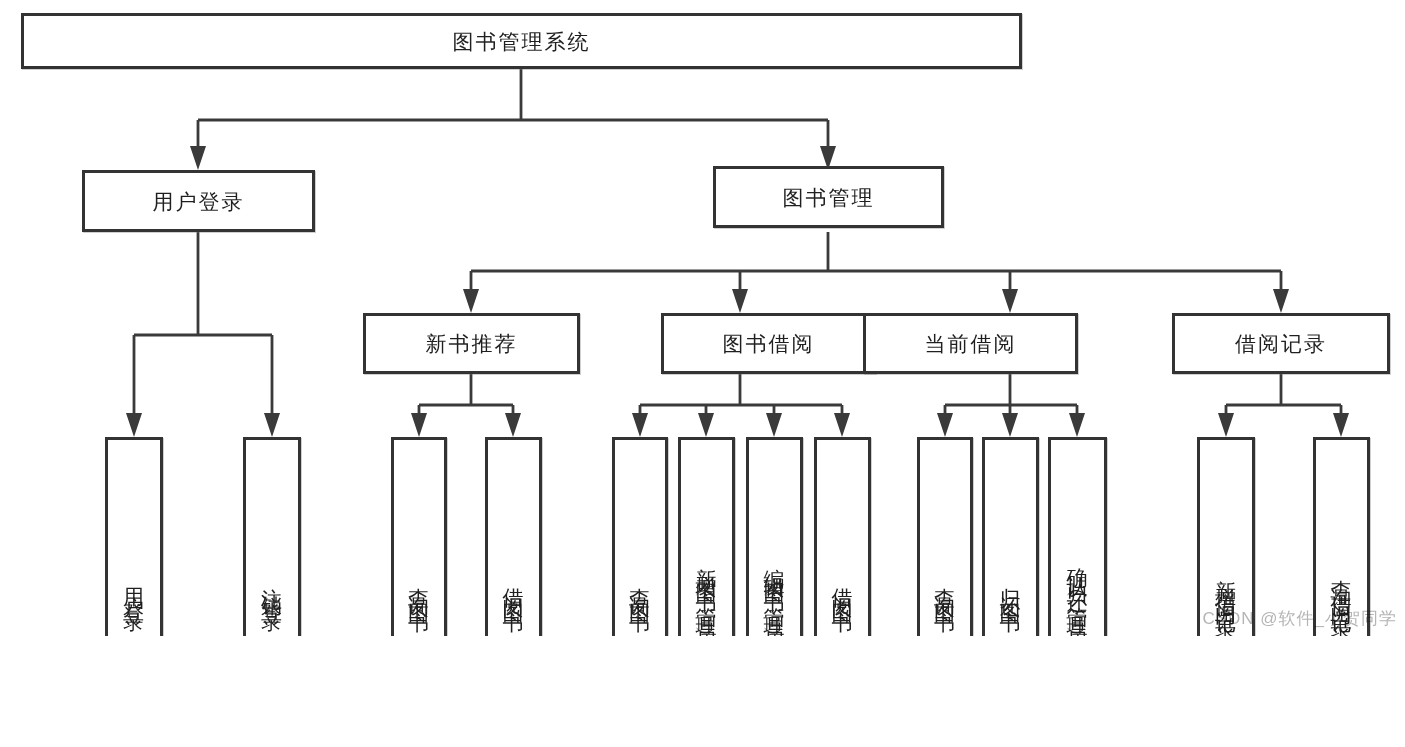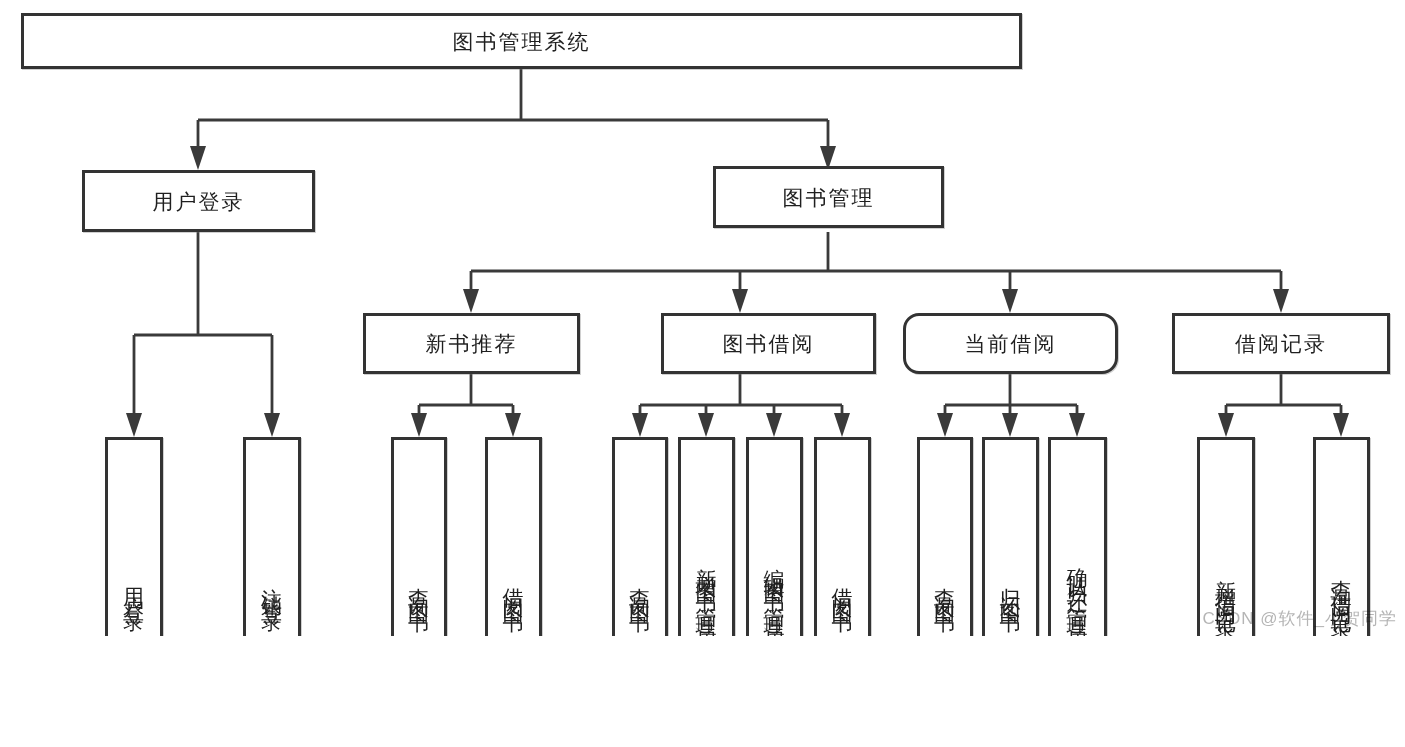--- a/index.html
+++ b/index.html
@@ -115,21 +115,21 @@
       <polygon points="1333,413 1349,413 1341,437" fill="#3a3a3a"></polygon>
     </svg>
 
   <div class="node h" style="left:21px;top:13px;width:1001px;height:56px;">图书管理系统</div>
 
   <div class="node h" style="left:82px;top:170px;width:233px;height:62px;">用户登录</div>
   <div class="node h" style="left:713px;top:166px;width:231px;height:62px;">图书管理</div>
 
   <div class="node h" style="left:363px;top:313px;width:217px;height:61px;">新书推荐</div>
   <div class="node h" style="left:633px;top:313px;width:215px;height:61px;margin-left:28px;">图书借阅</div>
-  <div class="node h" style="left:903px;top:313px;width:215px;height:61px;border-radius:16px;">当前借阅</div>
+  <div class="node h" style="left:863px;top:313px;width:215px;height:61px;">当前借阅</div>
   <div class="node h" style="left:1172px;top:313px;width:218px;height:61px;">借阅记录</div>
 
   <div class="node v" style="left:105px;top:437px;width:58px;height:299px;">用户登录</div>
   <div class="node v" style="left:243px;top:437px;width:58px;height:299px;">注销登录</div>
 
   <div class="node v" style="left:391px;top:437px;width:56px;height:299px;">查询图书</div>
   <div class="node v" style="left:485px;top:437px;width:57px;height:299px;">借阅图书</div>
 
   <div class="node v" style="left:612px;top:437px;width:56px;height:299px;">查询图书</div>
   <div class="node v" style="left:678px;top:437px;width:57px;height:299px;">新增图书（管理员）</div>

